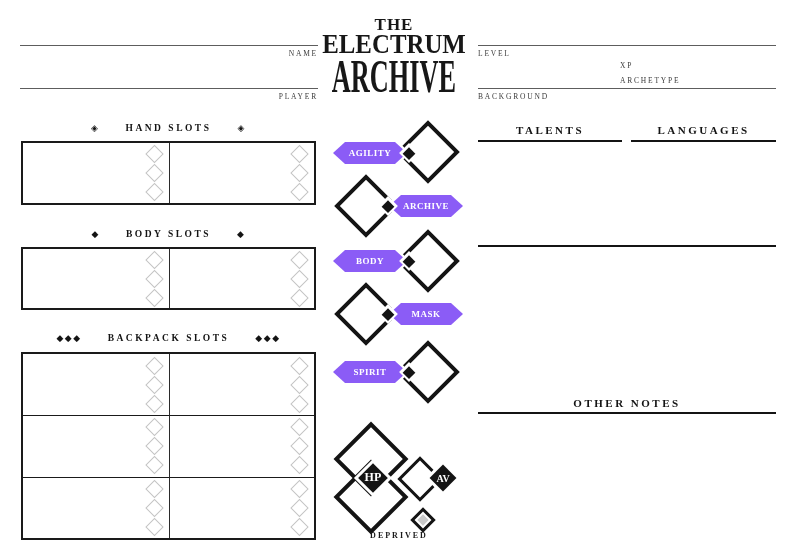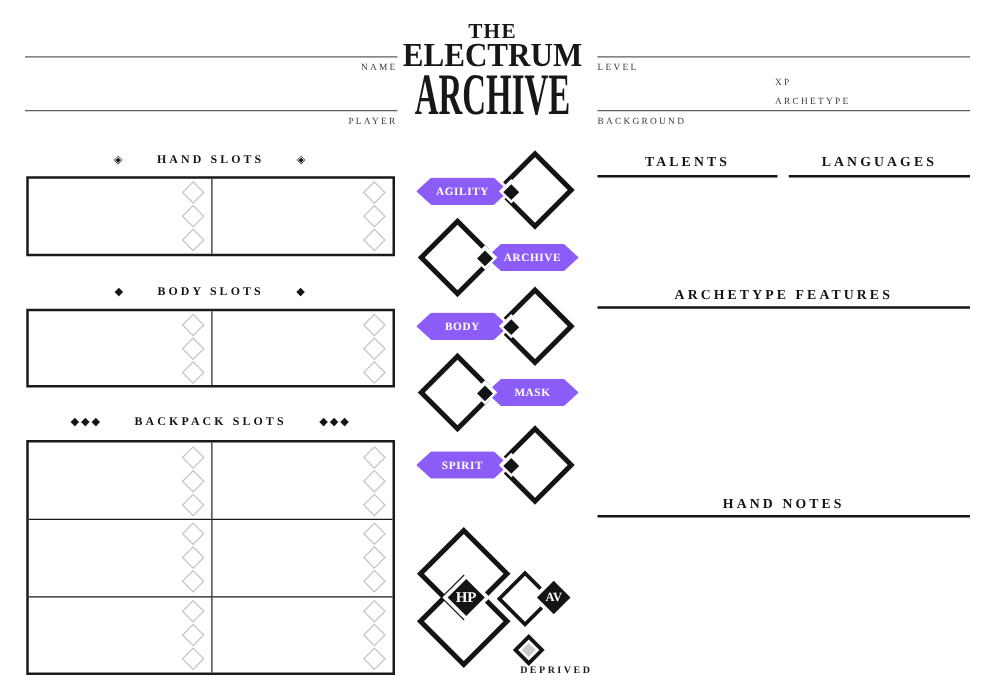--- a/index.html
+++ b/index.html
@@ -301,31 +301,30 @@
         <span>HP</span>
       </div>
   </div>
   <div class="big-d d32" style="left:420px;top:479px;"></div>
   <div class="vital-solid av-size" style="left:443px;top:478px;">
     <div class="core">
         <span>AV</span>
       </div>
   </div>
   <div class="dep-d" style="left:423px;top:520px;"></div>
-  <div class="dep-label" style="left:445px;top:531px;">DEPRIVED</div>
+  <div class="dep-label" style="left:399px;top:531px;">DEPRIVED</div>
 
   <div class="col-title" style="left:478px;width:144px;top:124px;">TALENTS</div>
   <div class="rule" style="left:478px;top:140px;width:144px;"></div>
   <div class="write-area" style="left:478px;top:145px;width:144px;height:85px;"></div>
 
   <div class="col-title" style="left:631px;width:145px;top:124px;">LANGUAGES</div>
   <div class="rule" style="left:631px;top:140px;width:145px;"></div>
   <div class="write-area" style="left:631px;top:145px;width:145px;height:85px;"></div>
 
-  <div class="col-title" style="left:478px;width:298px;top:230px;">ARCHETYPE FEATURES</div>
   <div class="rule" style="left:478px;top:245px;width:298px;"></div>
   <div class="write-area" style="left:478px;top:250px;width:298px;height:145px;"></div>
 
-  <div class="col-title" style="left:478px;width:298px;top:397px;">HAND NOTES</div>
+  <div class="col-title" style="left:478px;width:298px;top:397px;">OTHER NOTES</div>
   <div class="rule" style="left:478px;top:412px;width:298px;"></div>
   <div class="write-area" style="left:478px;top:418px;width:298px;height:130px;"></div>
 
 </div>
 
 </body></html>

